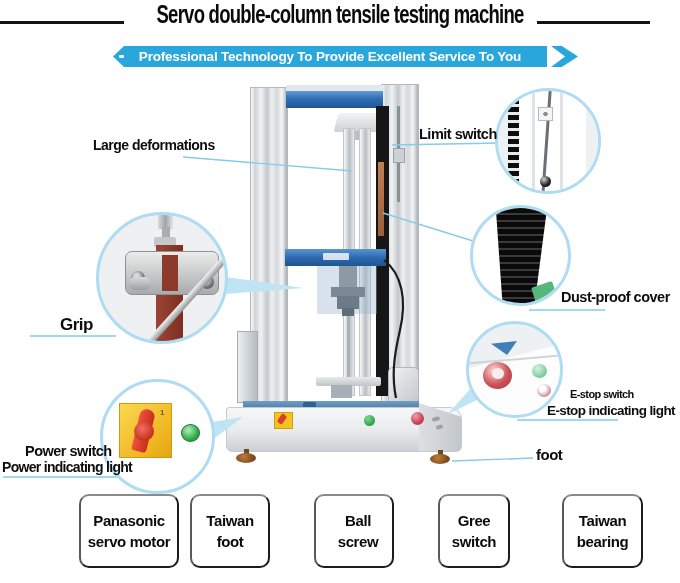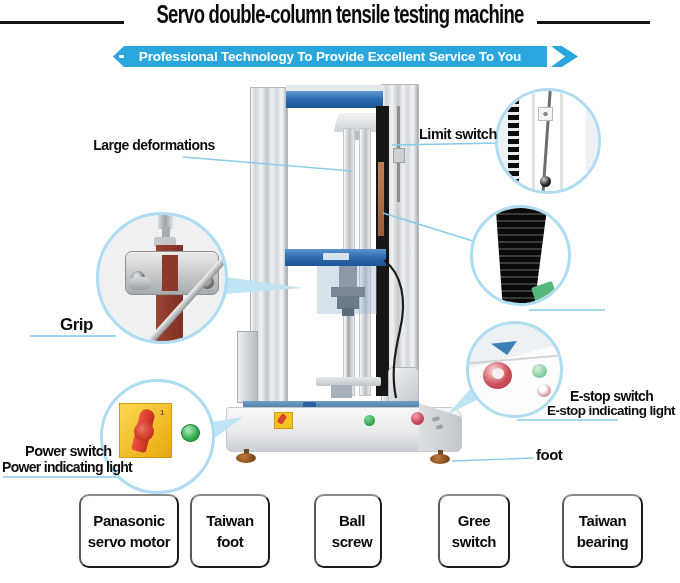--- a/index.html
+++ b/index.html
@@ -138,37 +138,37 @@
     background:linear-gradient(90deg,#ef5240,#c52f1f);transform:rotate(14deg);}
   #power-knob-hub{left:31px;top:40px;width:20px;height:19px;border-radius:50%;
     background:radial-gradient(circle at 40% 35%,#f07060,#c6301d 70%);}
   #power-mark{left:57px;top:26px;font-size:8px;font-weight:bold;color:#7c5c04;}
   #power-green{left:78px;top:42px;width:17px;height:16px;border-radius:50%;border:1px solid #17722d;
     background:radial-gradient(circle at 38% 32%,#9fe2ae 10%,#2fae4a 60%,#1d8435);}
 
   
   .lbl{position:absolute;font-weight:bold;color:#0d0d0d;letter-spacing:-.5px;white-space:nowrap;}
   #lbl-limit{left:419px;top:126px;font-size:14.5px;}
-  #lbl-largedef{left:93px;top:139px;width:122px;text-align:center;font-size:14px;line-height:13px;}
+  #lbl-largedef{left:93px;top:139px;width:122px;font-size:14px;line-height:13px;}
   #lbl-largedef .sub{font-size:13px;}
   #lbl-grip{left:60px;top:315px;font-size:17px;}
   #lbl-dust{left:561px;top:289px;font-size:14.5px;}
-  #lbl-estop1{left:570px;top:388px;font-size:14px;letter-spacing:-.6px;}
+  #lbl-estop1{left:570px;top:388px;font-size:11px;letter-spacing:-.6px;}
   #lbl-estop2{left:547px;top:403px;font-size:13.5px;letter-spacing:-.6px;}
   #lbl-power1{left:25px;top:443px;font-size:14.5px;}
   #lbl-power2{left:2px;top:459px;font-size:14px;letter-spacing:-.7px;}
   #lbl-foot{left:536px;top:446px;font-size:15px;}
 
   
   .fbox{position:absolute;top:494px;height:74px;background:#fff;border:2px solid;
         border-color:#8a8a8a #1c1c1c #1c1c1c #5a5a5a;border-radius:10px;
         display:flex;flex-direction:column;align-items:center;justify-content:center;
         font-size:15px;font-weight:bold;color:#0b0b0b;letter-spacing:-.4px;line-height:21px;
         box-sizing:border-box;text-align:center;}
-  #fbox-0{left:65px;width:100px;margin-left:14px;} #fbox-1{left:190px;width:80px;} #fbox-2{left:314px;width:68px;padding-left:8px;}
+  #fbox-0{left:65px;width:100px;margin-left:14px;} #fbox-1{left:190px;width:80px;} #fbox-2{left:314px;width:80px;padding-left:8px;}
   #fbox-3{left:438px;width:72px;} #fbox-4{left:562px;width:81px;}
 </style>
 </head>
 <body>
 
 <div id="canvas">
 
   <div class="abs title-rule" id="rule-l"></div>
   <div class="abs title-rule" id="rule-r"></div>
   <div class="abs" id="main-title">Servo double-column tensile testing machine</div>
@@ -277,20 +277,21 @@
     <div class="abs" id="power-knob-hub"></div>
     <div class="abs" id="power-mark">1</div>
     <div class="abs" id="power-green"></div>
   </div>
 
   <div class="lbl" id="lbl-limit">Limit switch</div>
   <div class="lbl" id="lbl-largedef">
     <div>Large deformations</div>
   </div>
   <div class="lbl" id="lbl-grip">Grip</div>
+  <div class="lbl" id="lbl-dust">Dust-proof cover</div>
   <div class="lbl" id="lbl-estop1">E-stop switch</div>
   <div class="lbl" id="lbl-estop2">E-stop indicating light</div>
   <div class="lbl" id="lbl-power1">Power switch</div>
   <div class="lbl" id="lbl-power2">Power indicating light</div>
   <div class="lbl" id="lbl-foot">foot</div>
 
   <div class="fbox" id="fbox-0">
     <span>Panasonic</span>
     <span>servo motor</span>
   </div>

